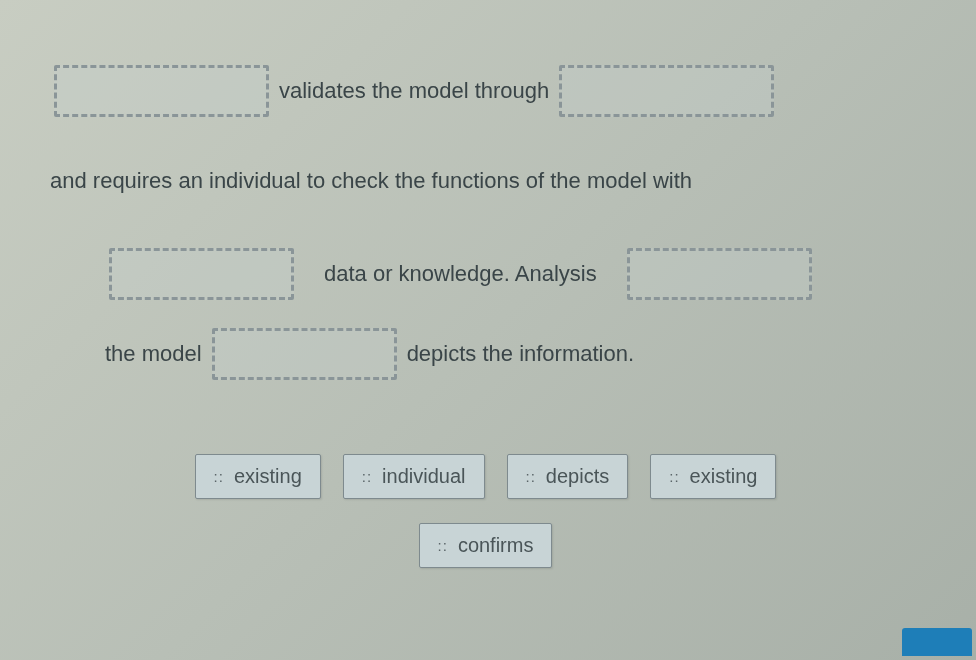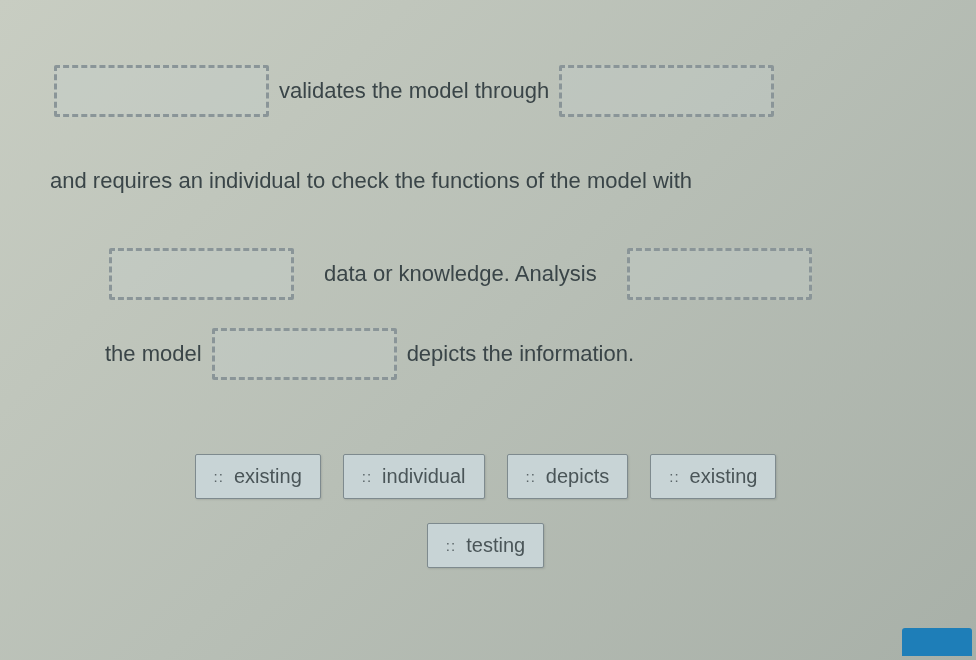--- a/index.html
+++ b/index.html
@@ -148,19 +148,19 @@
     </div>
     <div class="draggable-word">
       <span class="drag-handle">::</span>
       <span>existing</span>
     </div>
   </div>
 
   <div class="word-bank-row2">
     <div class="draggable-word">
       <span class="drag-handle">::</span>
-      <span>testing</span>
+      <span>confirms</span>
     </div>
   </div>
 
 </div>
 
 <div class="corner-btn"></div>
 
 </body></html>

